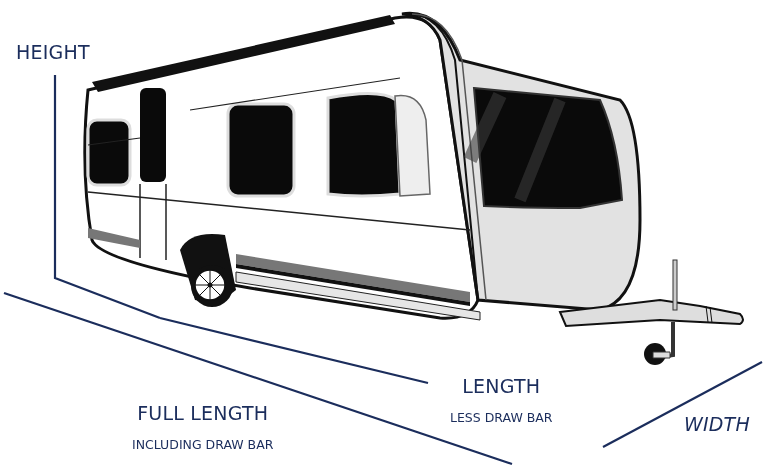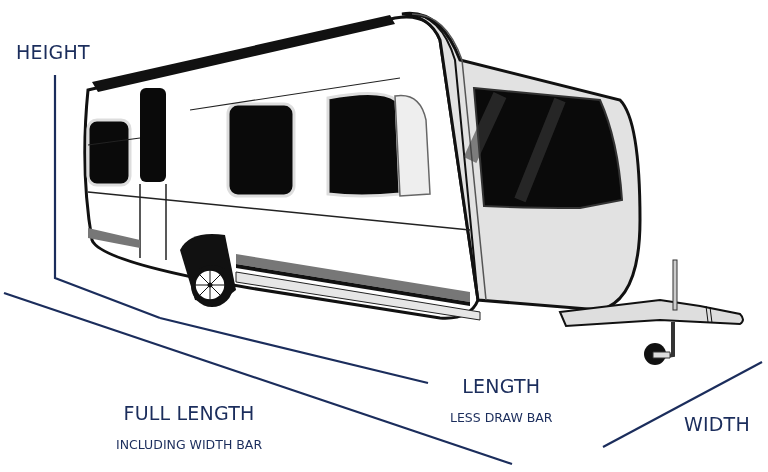--- a/index.html
+++ b/index.html
@@ -3,22 +3,22 @@
 <meta charset="utf-8">
 <style>
   html, body { margin: 0; padding: 0; background: #ffffff; }
   body { width: 768px; height: 472px; position: relative; overflow: hidden; font-family: "DejaVu Sans", sans-serif; }
   #stage { position: absolute; left: 0; top: 0; width: 768px; height: 344px; }
   .label { position: absolute; color: #1b2d5c; text-align: center; line-height: 1; }
   .label .main { display: block; font-size: 19px; letter-spacing: 0.2px; }
   .label .sub { display: block; font-size: 12.5px; margin-top: 16px; }
   #lbl-height { left: 16px; top: 43px; text-align: left; }
   #lbl-length { left: 450px; top: 377px; text-align: center; }
-  #lbl-full { left: 116px; top: 404px; }
-  #lbl-width { left: 684px; top: 415px; text-align: left; }
+  #lbl-full { left: 132px; top: 404px; }
+  #lbl-width { left: 684px; top: 415px; text-align: left; font-style: italic; }
 </style>
 </head>
 <body>
 
 <div id="stage">
   <svg width="768" height="472" viewBox="0 0 768 472" xmlns="http://www.w3.org/2000/svg">
 
     <g stroke="#1b2d5c" stroke-width="2.2" fill="none">
       <polyline points="55,75 55,278 160,318"></polyline>
       <line x1="160" y1="318" x2="428" y2="383"></line>
@@ -89,19 +89,19 @@
     <span class="main">HEIGHT</span>
   </div>
 
   <div class="label" id="lbl-length">
     <span class="main">LENGTH</span>
     <span class="sub">LESS DRAW BAR</span>
   </div>
 
   <div class="label" id="lbl-full">
     <span class="main">FULL LENGTH</span>
-    <span class="sub">INCLUDING WIDTH BAR</span>
+    <span class="sub">INCLUDING DRAW BAR</span>
   </div>
 
   <div class="label" id="lbl-width">
     <span class="main">WIDTH</span>
   </div>
 </div>
 
 </body></html>

